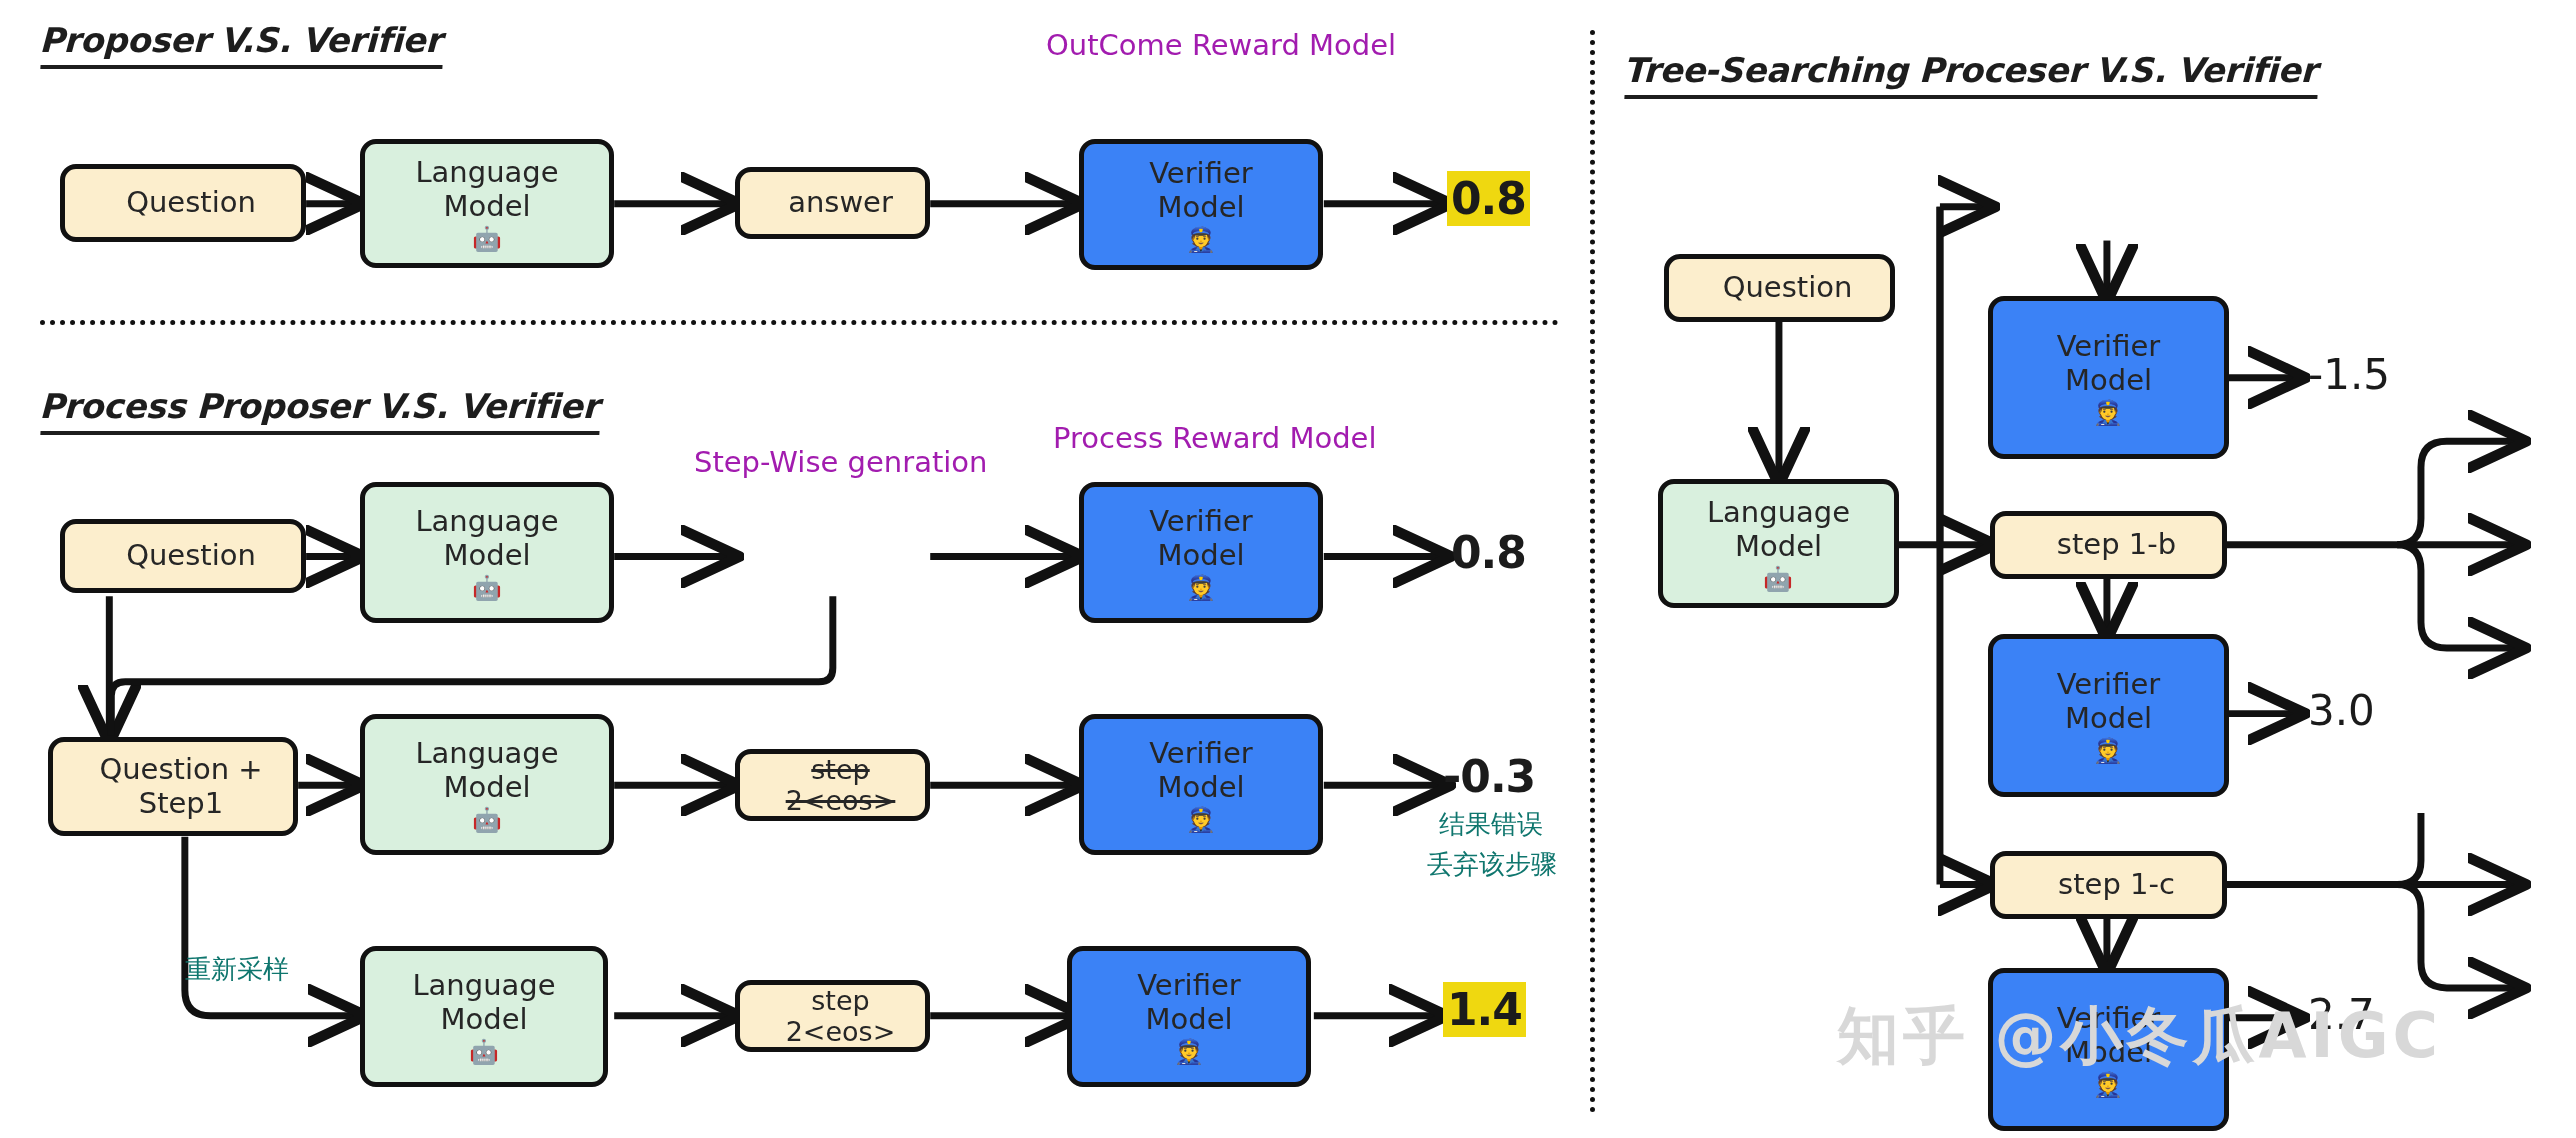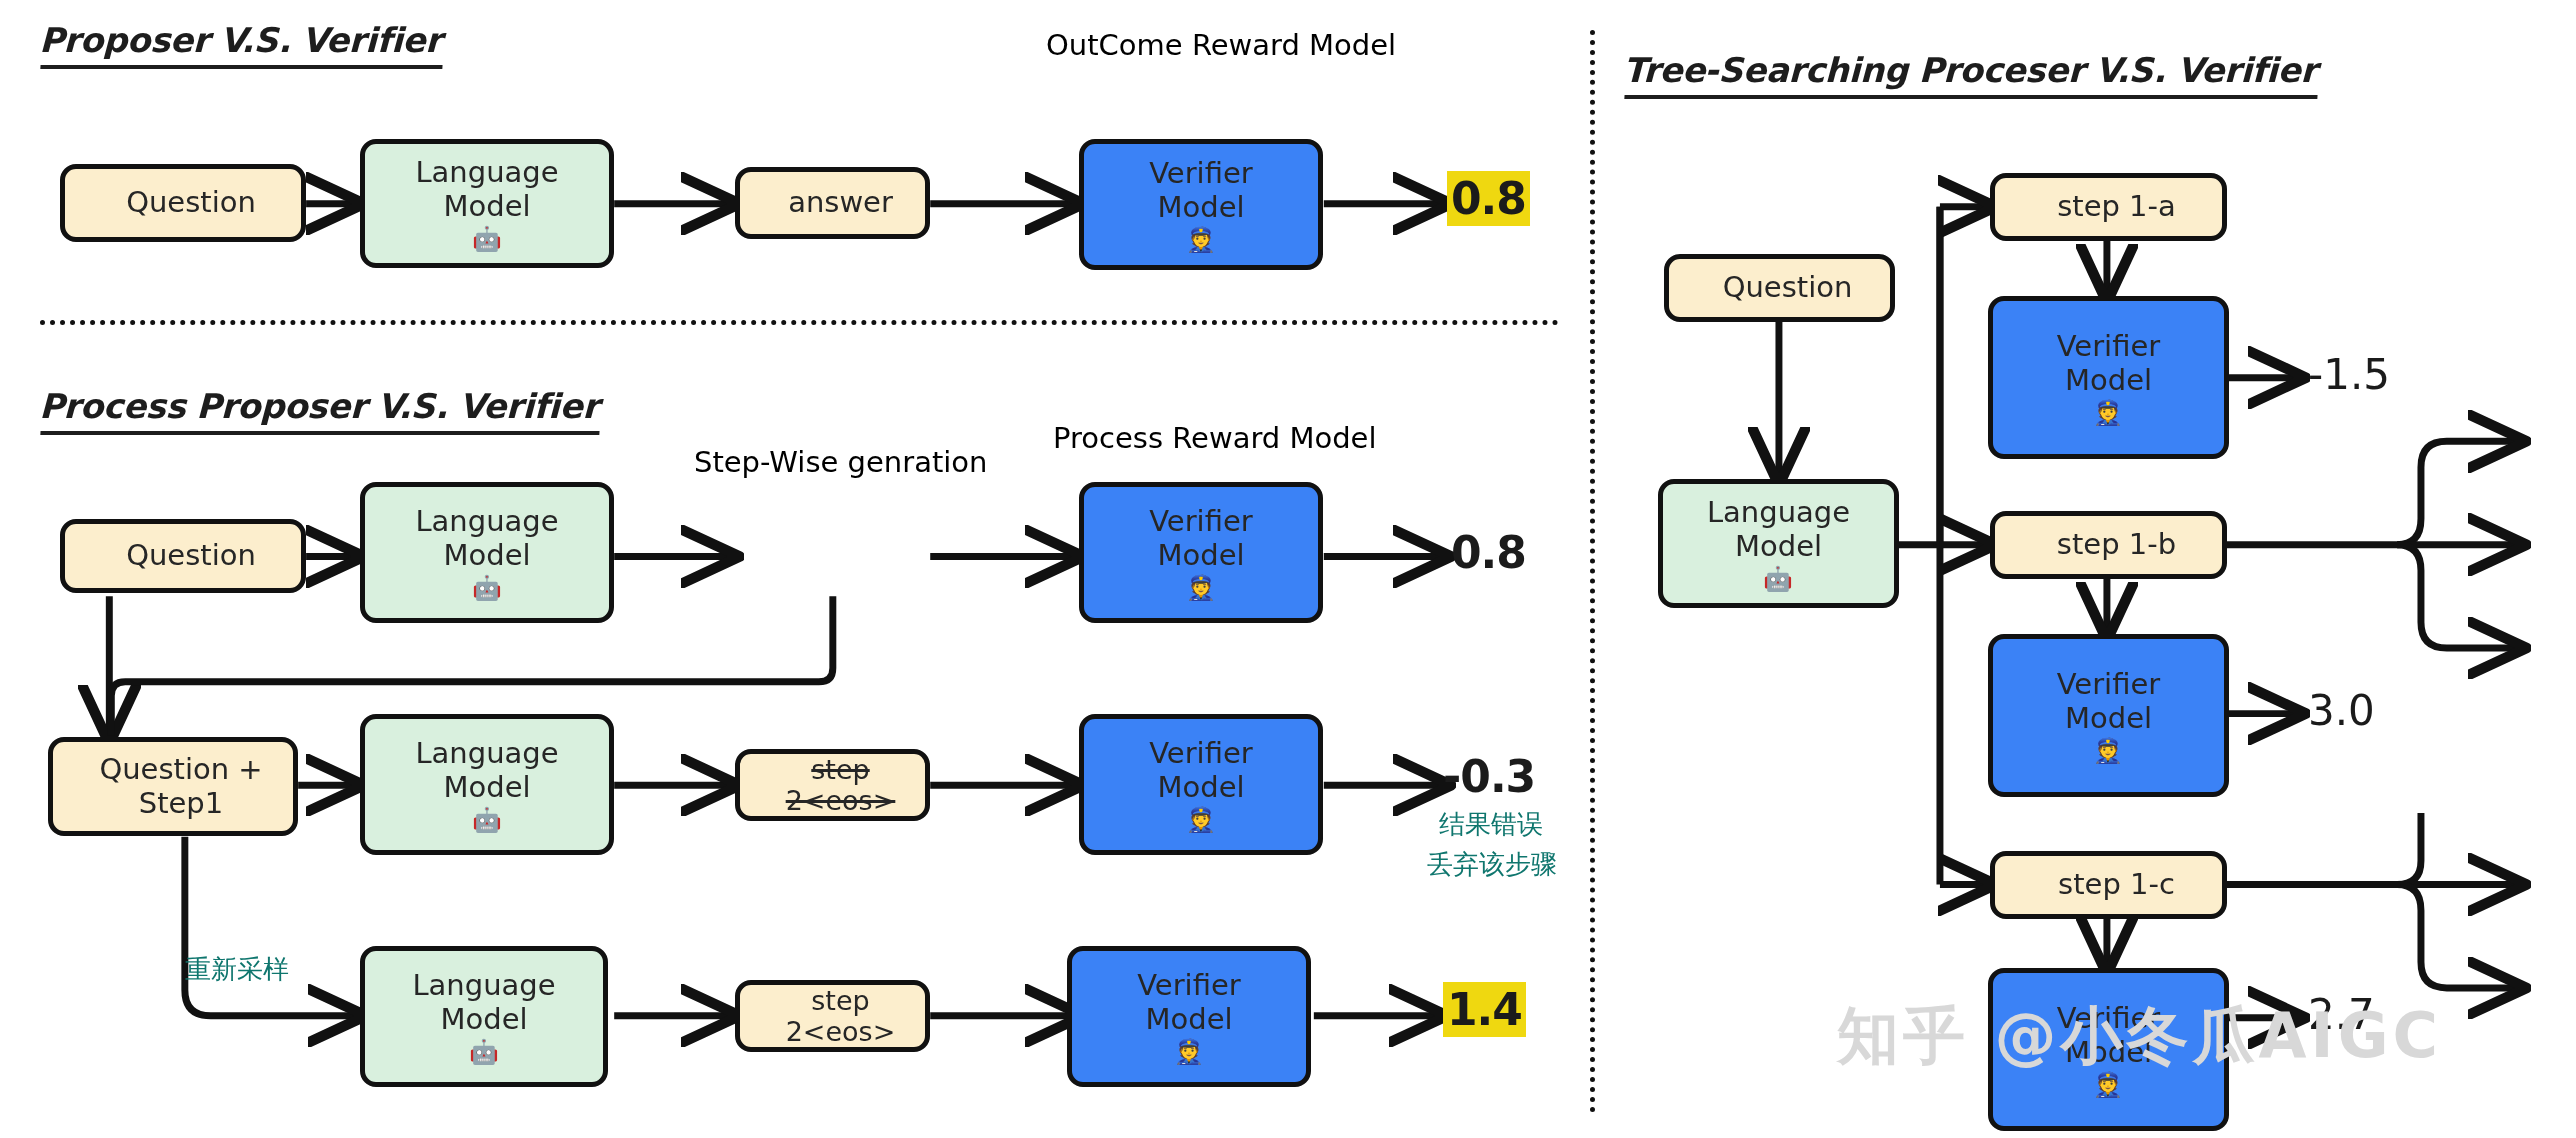--- a/index.html
+++ b/index.html
@@ -48,21 +48,21 @@
     color:#1d1d1d;
     border-bottom:4px solid #1d1d1d;
     padding-bottom:5px;
     white-space:nowrap;
     letter-spacing:-0.3px;
     transform:skewX(-4deg);
   }
   
   .caption{
     position:absolute;
-    color:#000000;
+    color:#a21caf;
     white-space:nowrap;
     font-weight:400;
   }
   
   .score{
     position:absolute;
     font-weight:bold;
     color:#1b1b1b;
     white-space:nowrap;
     letter-spacing:-1px;
@@ -295,23 +295,20 @@
   <div class="node yellow" style="left:1664px;top:254px;width:231px;height:68px;font-size:29px;">
     <span class="ln">Question</span>
   </div>
 
   <div class="node green" style="left:1658px;top:479px;width:241px;height:129px;font-size:29px;">
     <span class="ln">Language</span>
     <span class="ln">Model</span>
     <span class="emoji" style="font-size:24px;">🤖</span>
   </div>
 
-  <div class="node yellow" style="left:1990px;top:173px;width:237px;height:68px;font-size:29px;">
-    <span class="ln">step 1-a</span>
-  </div>
   <div class="node pink" style="left:1988px;top:296px;width:241px;height:163px;font-size:29px;">
     <span class="ln">Verifier</span>
     <span class="ln">Model</span>
     <span class="emoji" style="font-size:24px;">👮</span>
   </div>
   <div class="score light" style="left:2308px;top:350px;font-size:42px;">-1.5</div>
 
   <div class="node yellow" style="left:1990px;top:511px;width:237px;height:68px;font-size:29px;">
     <span class="ln">step 1-b</span>
   </div>

